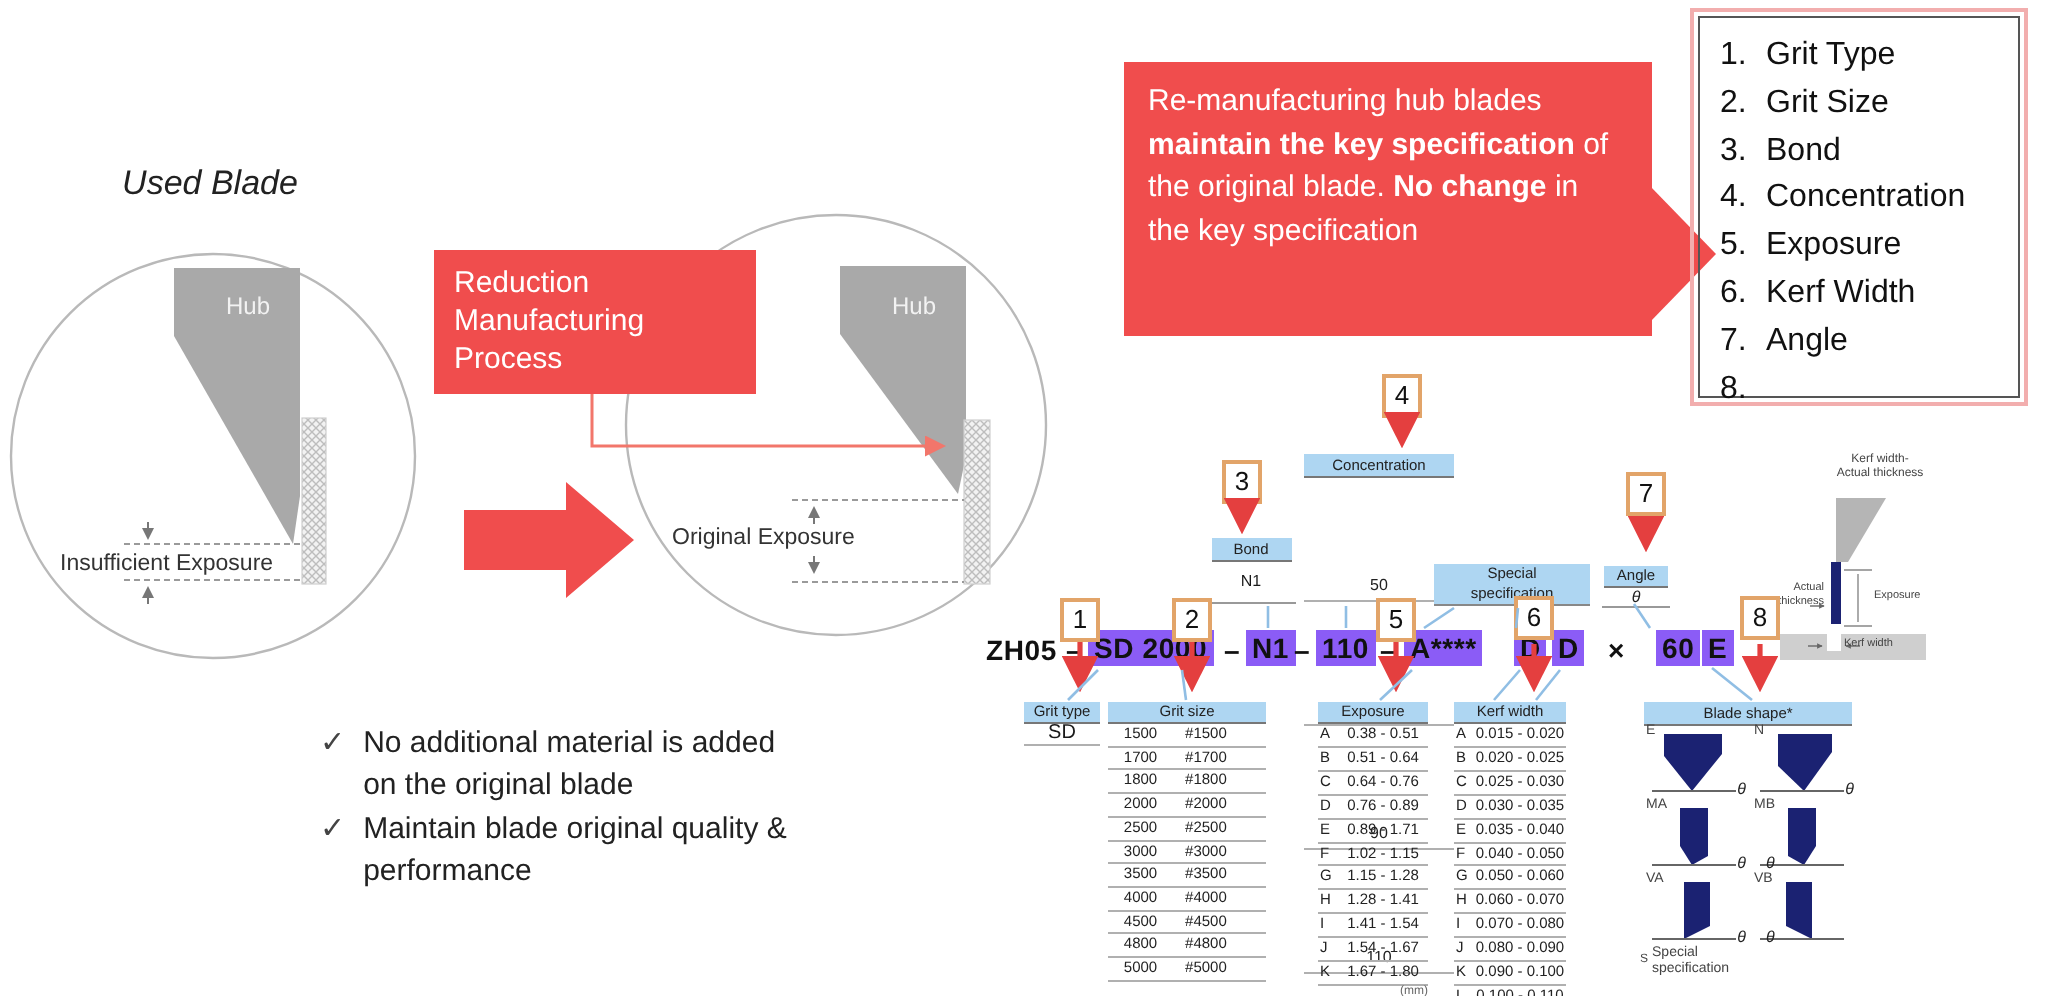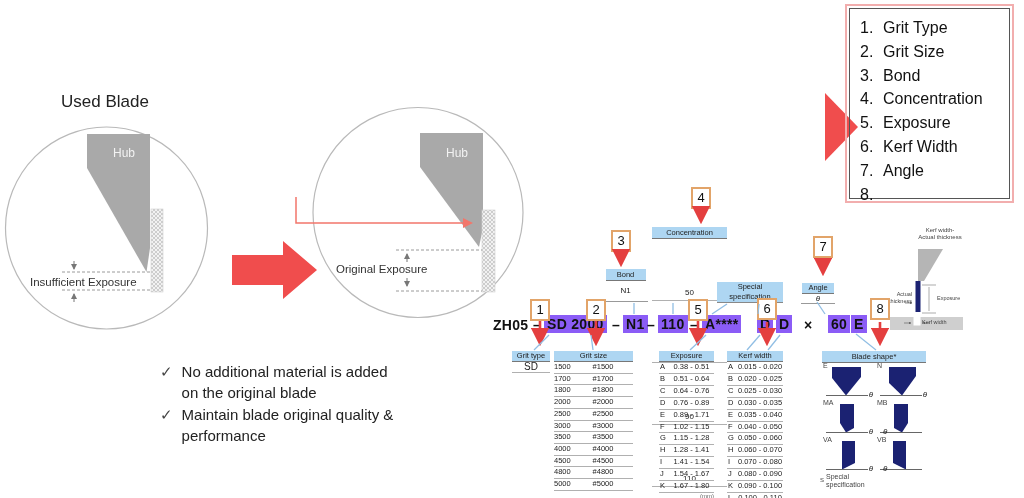--- a/index.html
+++ b/index.html
@@ -21,21 +21,21 @@
   .keybox-inner{position:absolute;inset:2px;border:1px solid #555;box-sizing:border-box;padding-top:7px;}
   .key-item{display:flex;padding-left:10px;font-size:16px;line-height:23.8px;color:#111;}
   .key-item .n{width:16px;margin-right:7px;text-align:left;}
   .badge{width:20px;height:22px;border:2px solid #E2A469;background:#fff;box-sizing:border-box;
          font-size:13px;line-height:18px;text-align:center;color:#111;z-index:5;}
   .seg{position:absolute;top:317px;font-size:14px;font-weight:bold;line-height:16px;letter-spacing:.3px;white-space:nowrap;color:#111;z-index:3;}
   .seg.hl{background:#8b5cf6;padding:1px 3px;top:315px;}
   .thead{background:#AED6F2;border-bottom:1px solid #777;font-size:7.5px;line-height:10px;text-align:center;color:#222;}
   .mini{box-sizing:border-box;}
   .trow{display:flex;border-bottom:1px solid #b0b0b0;font-size:7.5px;line-height:10.7px;color:#222;}
-  .trow .c1{width:45%;text-align:left;padding-right:3px;box-sizing:border-box;}
+  .trow .c1{width:45%;text-align:center;padding-right:3px;box-sizing:border-box;}
   .trow .c2{flex:1;text-align:left;padding-left:3px;}
   .vrow{border-bottom:1px solid #b0b0b0;font-size:8px;line-height:12.9px;text-align:center;color:#222;margin-top:48px;}
   .rrow{display:flex;border-bottom:1px solid #b0b0b0;font-size:7.5px;line-height:10.9px;color:#222;}
   .rrow .cc{width:9px;text-align:left;padding-left:1px;}
   .rrow .cr{flex:1;text-align:center;}
   .note{font-size:6px;color:#666;text-align:right;line-height:7px;}
   .bcell{position:absolute;width:52px;height:37px;}
   .bcell svg{position:absolute;left:2px;top:1px;}
   .bl{position:absolute;left:1px;top:-1px;font-size:7px;color:#444;}
   .theta{position:absolute;bottom:1px;font-size:8px;font-style:italic;color:#222;}
@@ -94,43 +94,47 @@
     <rect x="915.5" y="281" width="5" height="31" fill="#1B2272"></rect>
     <rect x="890" y="317" width="73" height="13" fill="#cfcfcf"></rect>
     <rect x="913.5" y="316.5" width="7" height="9" fill="#ffffff"></rect>
     <path d="M922 285 H936 M922 313 H936" stroke="#888" stroke-width="0.7" fill="none"></path>
     <line x1="929" y1="287" x2="929" y2="311" stroke="#888" stroke-width="0.7"></line>
     <line x1="905" y1="303" x2="912" y2="303" stroke="#666" stroke-width="0.7" marker-end="url(#mtiny)"></line>
     <line x1="904" y1="323" x2="911" y2="323" stroke="#666" stroke-width="0.7" marker-end="url(#mtiny)"></line>
     <line x1="930" y1="323" x2="923" y2="323" stroke="#666" stroke-width="0.7" marker-end="url(#mtiny)"></line>
   </svg>
 
-  <div class="abs title" style="left:47px;top:92px;width:116px;">Used Blade</div>
+  <div class="abs title" style="left:47px;top:82px;width:116px;font-style:italic;">Used Blade</div>
 
   <div class="abs hublabel" style="left:113px;top:146px;">Hub</div>
   <div class="abs hublabel" style="left:446px;top:146px;">Hub</div>
 
   <div class="abs smlabel" style="left:30px;top:276px;">Insufficient Exposure</div>
   <div class="abs smlabel" style="left:336px;top:263px;">Original Exposure</div>
 
+  <div class="abs redbox" style="left:217px;top:125px;width:161px;height:72px;">Reduction Manufacturing Process</div>
 
 
   <div class="abs" style="left:160px;top:361px;width:238px;">
 
       <div class="chk">
         <span class="tick">✓</span>
         <span>No additional material is added on the original blade</span>
       </div>
 
       <div class="chk">
         <span class="tick">✓</span>
         <span>Maintain blade original quality &amp; performance</span>
       </div>
     </div>
 
+  <div class="abs bubble" style="left:562px;top:31px;width:264px;height:137px;">
+    <span>Re-manufacturing hub blades </span><b>maintain the key specification</b><span> of the original blade. </span><b>No change</b><span> in the key specification</span>
+  </div>
   <div class="abs bubble-tip" style="left:825px;top:93px;"></div>
 
   <div class="abs keybox-outer" style="left:845px;top:4px;width:169px;height:199px;">
     <div class="keybox-inner">
 
         <div class="key-item">
           <span class="n">1.</span>
           <span>Grit Type</span>
         </div>
 
@@ -189,21 +193,21 @@
     <div>
 
     <div class="vrow">50</div>
         <div class="vrow">70</div>
         <div class="vrow">90</div>
         <div class="vrow">110</div>
         <div class="vrow">130</div>
       </div>
   </div>
 
-  <div class="abs specialbox" style="left:717px;top:282px;width:66px;">
+  <div class="abs specialbox" style="left:717px;top:282px;width:78px;">
     <div>Special</div>
     <div>specification</div>
   </div>
 
   <div class="abs mini" style="left:801px;top:283px;width:34px;border-bottom:1px solid #999;">
     <div class="thead" style="width:32px;margin:0 auto;line-height:10px;">Angle</div>
     <div class="theta" style="position:static;font-size:8px;text-align:center;line-height:9px;">θ</div>
   </div>
 
   <span class="seg" style="left:493px;">ZH05</span>

